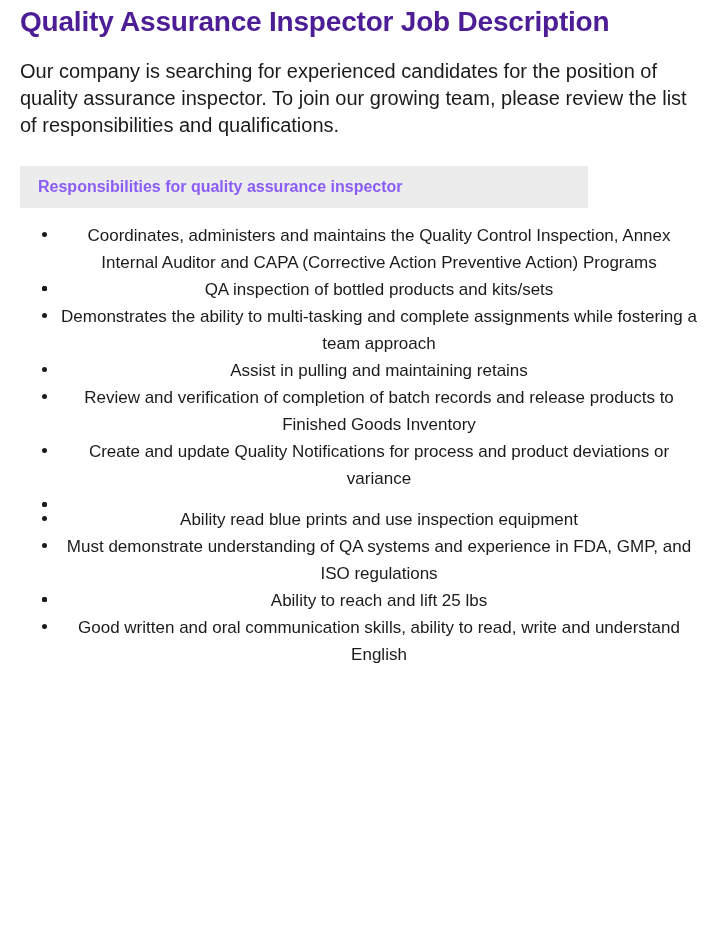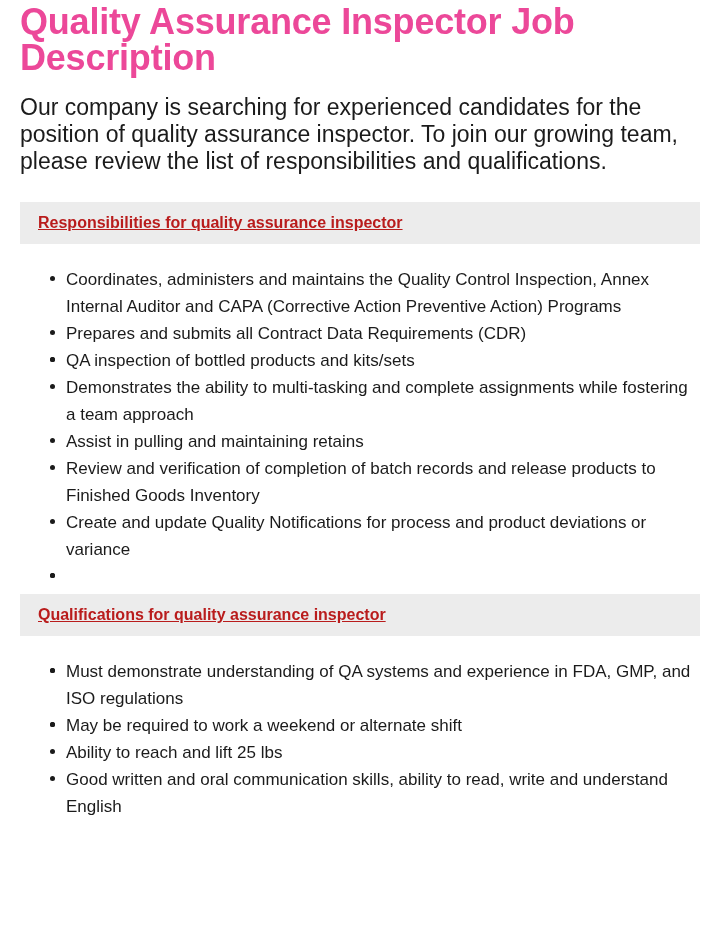--- a/index.html
+++ b/index.html
@@ -15,57 +15,57 @@
     -webkit-font-smoothing: antialiased;
   }
   .page {
     width: 720px;
     box-sizing: border-box;
     padding: 0;
   }
   .doc-title {
     margin: 0;
     padding: 4px 20px 0 20px;
-    font-size: 36px;
+    font-size: 28px;
     line-height: 36px;
     font-weight: 700;
     letter-spacing: -0.2px;
-    color: #ec4899;
+    color: #4c1d95;
   }
   .intro {
     margin: 0;
     padding: 18px 20px 0 20px;
-    font-size: 23px;
+    font-size: 20px;
     line-height: 27px;
     font-weight: 400;
     color: #1b1b1b;
     max-width: 700px;
   }
   .section {
     margin: 0;
   }
   .section-head-wrap {
     padding: 0 20px;
     margin-top: 27px;
   }
   .section-head {
     background: #ececec;
     font-size: 16px;
     line-height: 20px;
     font-weight: 700;
-    color: #b91c1c;
+    color: #8b5cf6;
     padding: 11px 0 11px 18px;
     box-sizing: border-box;
-    width: 680px;
-    text-decoration: underline;
+    width: 568px;
   }
   ul.bullets {
     list-style: none;
-    margin: 8px;
+    margin: 0;
     padding: 14px 20px 0 20px;
+    text-align: center;
   }
   ul.bullets li {
     position: relative;
     padding-left: 38px;
     margin: 0 0 0 0;
     font-size: 17px;
     line-height: 27px;
     color: #1b1b1b;
     max-width: 700px;
   }
@@ -93,40 +93,37 @@
   <h1 class="doc-title">Quality Assurance Inspector Job Description</h1>
 
   <p class="intro">Our company is searching for experienced candidates for the position of quality assurance inspector. To join our growing team, please review the list of responsibilities and qualifications.</p>
 
   <div class="section responsibilities">
     <div class="section-head-wrap">
       <div class="section-head">Responsibilities for quality assurance inspector</div>
     </div>
     <ul class="bullets">
       <li><span class="bullet-dot"></span><span>Coordinates, administers and maintains the Quality Control Inspection, Annex Internal Auditor and CAPA (Corrective Action Preventive Action) Programs</span></li>
-      <li><span class="bullet-dot"></span><span>Prepares and submits all Contract Data Requirements (CDR)</span></li>
+      <li><span class="bullet-dot"></span></li>
       <li><span class="bullet-dot"></span></li>
       <li><span class="bullet-dot"></span><span>QA inspection of bottled products and kits/sets</span></li>
       <li><span class="bullet-dot"></span><span>Demonstrates the ability to multi-tasking and complete assignments while fostering a team approach</span></li>
       <li><span class="bullet-dot"></span><span>Assist in pulling and maintaining retains</span></li>
       <li><span class="bullet-dot"></span><span>Review and verification of completion of batch records and release products to Finished Goods Inventory</span></li>
       <li><span class="bullet-dot"></span><span>Create and update Quality Notifications for process and product deviations or variance</span></li>
       <li><span class="bullet-dot"></span></li>
       <li><span class="bullet-dot"></span></li>
     </ul>
   </div>
 
   <div class="section qualifications">
-    <div class="section-head-wrap">
-      <div class="section-head">Qualifications for quality assurance inspector</div>
-    </div>
     <ul class="bullets">
-      <li><span class="bullet-dot"></span></li>
+      <li><span class="bullet-dot"></span><span>Ability read blue prints and use inspection equipment</span></li>
       <li><span class="bullet-dot"></span><span>Must demonstrate understanding of QA systems and experience in FDA, GMP, and ISO regulations</span></li>
       <li><span class="bullet-dot"></span></li>
-      <li><span class="bullet-dot"></span><span>May be required to work a weekend or alternate shift</span></li>
+      <li><span class="bullet-dot"></span></li>
       <li><span class="bullet-dot"></span><span>Ability to reach and lift 25 lbs</span></li>
       <li><span class="bullet-dot"></span><span>Good written and oral communication skills, ability to read, write and understand English</span></li>
     </ul>
   </div>
 
   <div class="bottom-pad"></div>
 </div>
 
 </body></html>

